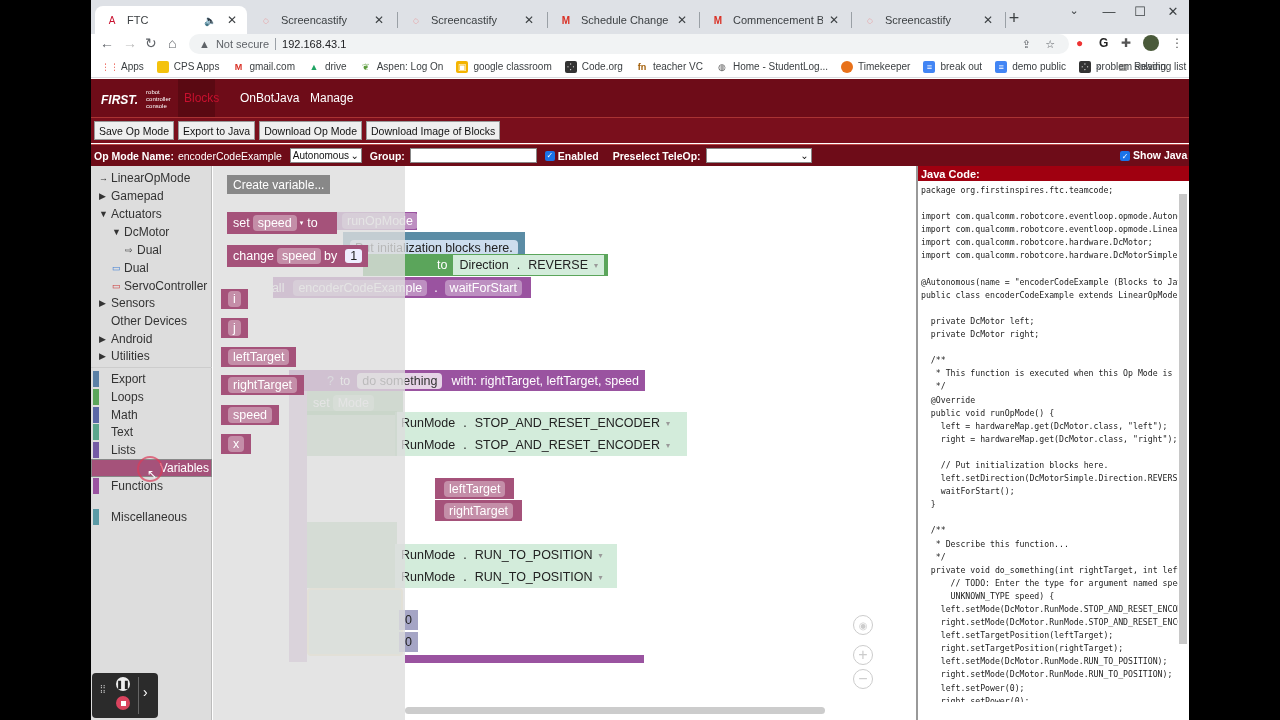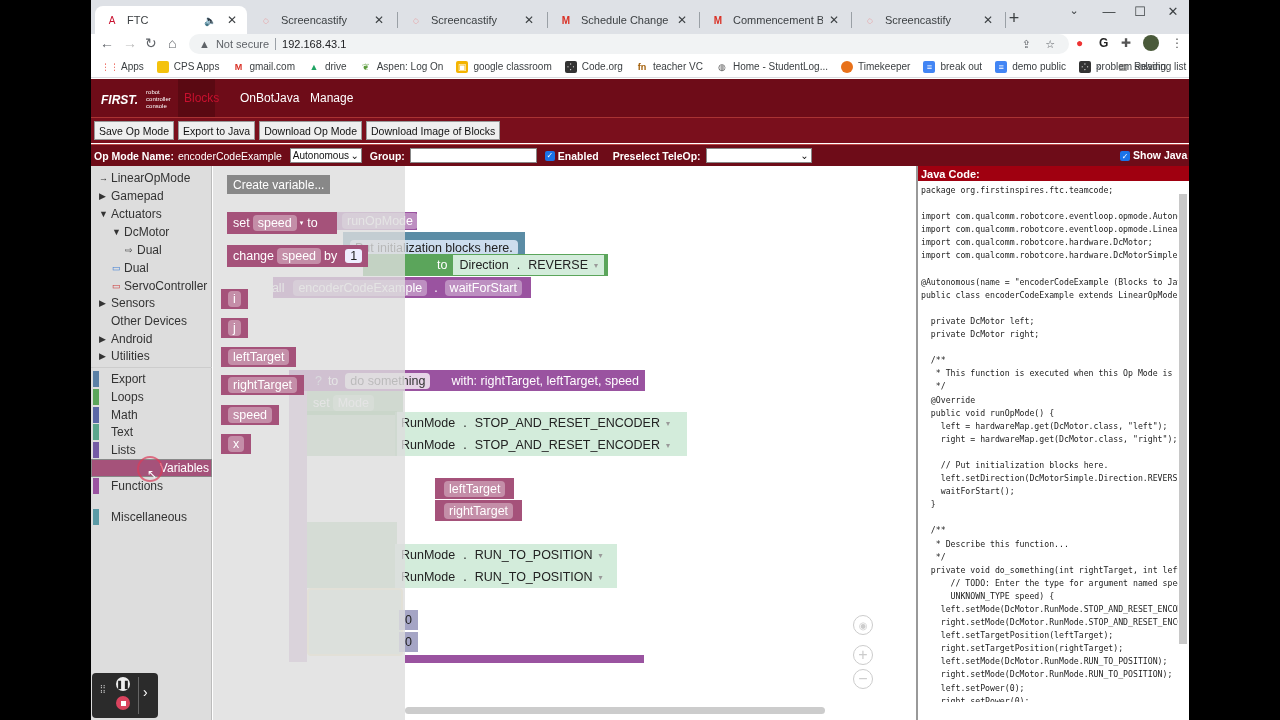--- a/index.html
+++ b/index.html
@@ -343,21 +343,21 @@
     <div class="blk fn" style="left:60px;top:111px;height:21px;width:258px;justify-content:flex-end">
       <span style="margin-right:6px">call</span>
         <span class="fld">encoderCodeExample</span>
         <span style="margin:0 4px">.</span>
         <span class="fld">waitForStart</span>
     </div>
     <div class="blk fn" style="left:76px;top:204px;height:21px;width:356px;justify-content:flex-end">
       <span style="margin-right:6px;color:#ccd">?</span>
         <span style="margin-right:4px">to</span>
         <span class="fld dk">do something</span>
-        <span style="margin-left:18px">with: rightTarget, leftTarget, speed</span>
+        <span style="margin-left:6px">with: rightTarget, leftTarget, speed</span>
     </div>
     <div style="position:absolute;left:76px;top:224px;width:18px;height:272px;background:#9a53a0;opacity:.5"></div>
     <div style="position:absolute;left:192px;top:489px;width:239px;height:8px;background:#9a53a0"></div>
 
     <div class="blk grn" style="left:94px;top:225px;height:24px;width:96px;opacity:.6">
         <span>set</span>
         <span class="fld">Mode</span>
       </div>
     <div class="blk lgrn" style="left:182px;top:246px;height:22px;width:292px">
         <span>RunMode</span>

